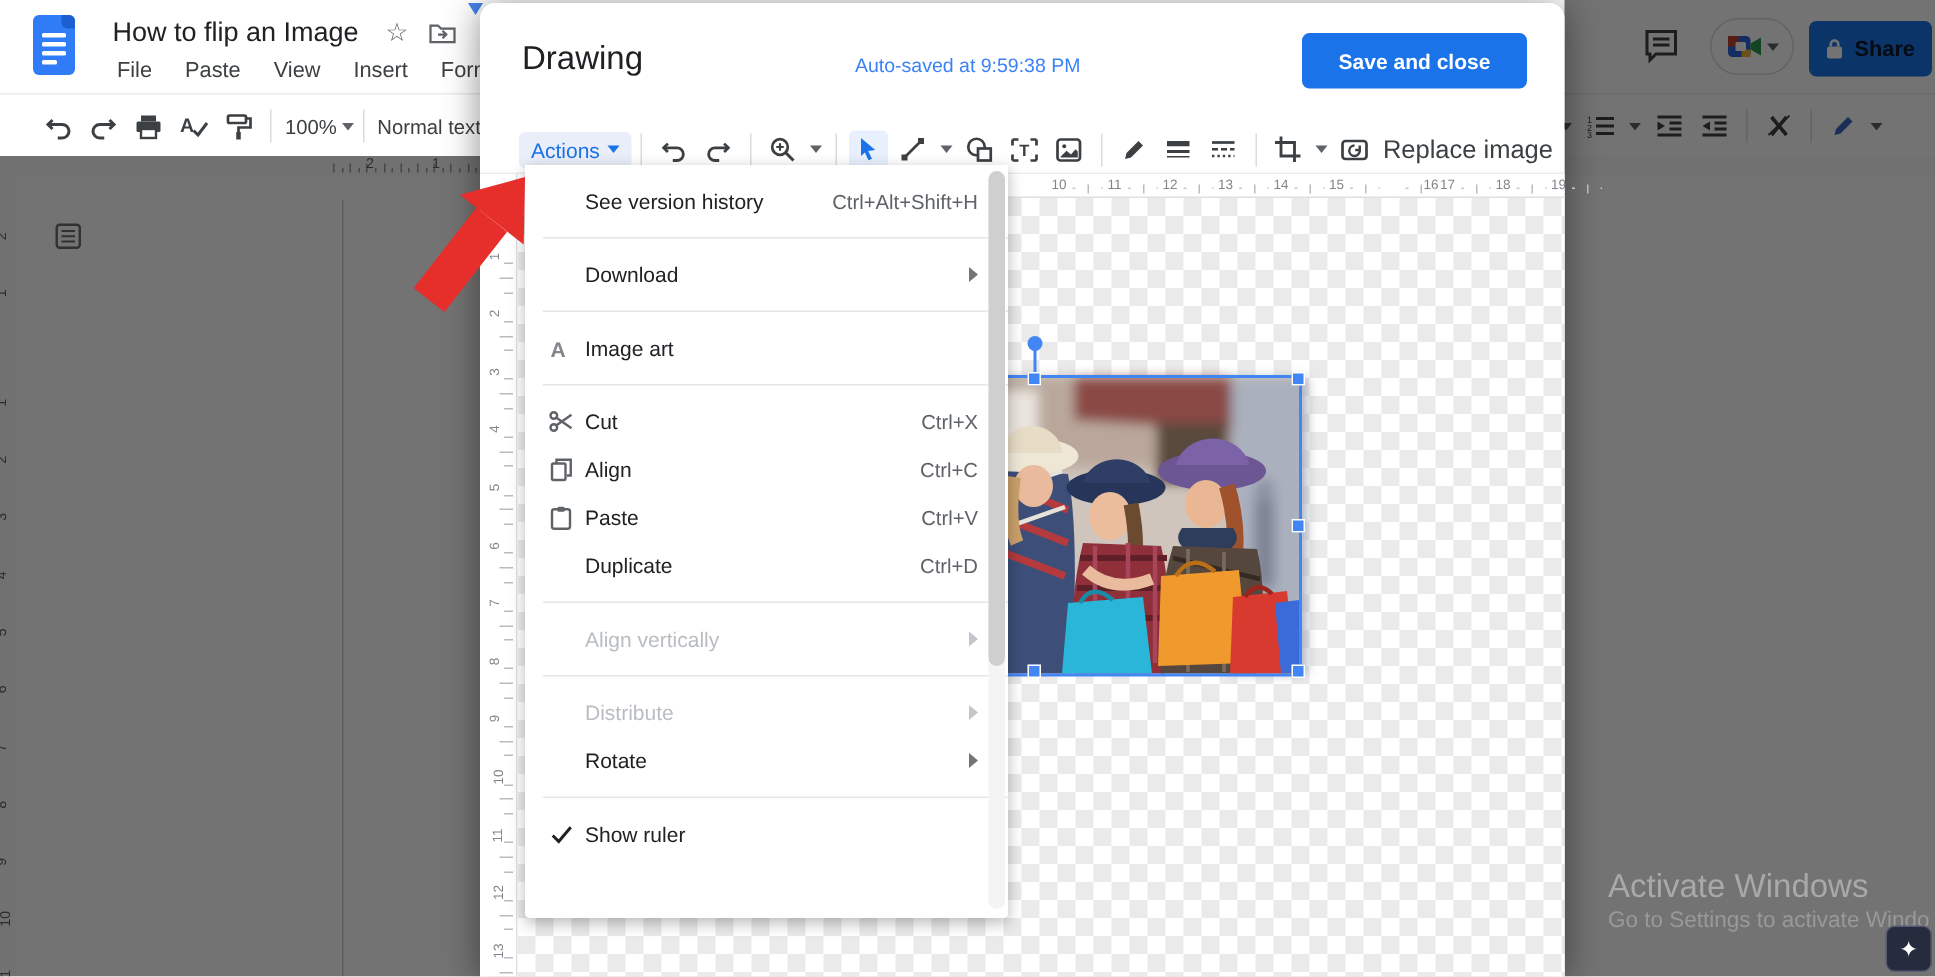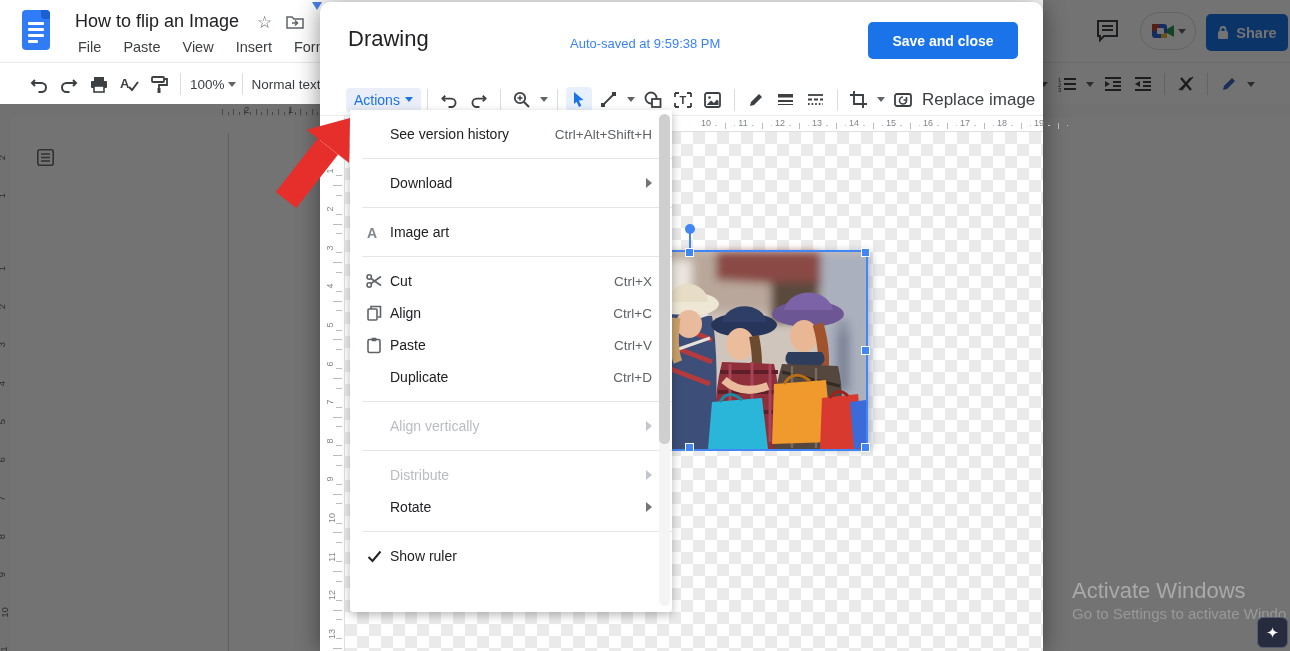--- a/index.html
+++ b/index.html
@@ -33,21 +33,21 @@
   #indent-marker { position:absolute; left:312px; top:2px; width:0; height:0; border-left:5px solid transparent; border-right:5px solid transparent; border-top:8px solid #4683ea; }
   #docs-vruler { left:0; top:117px; width:11px; height:534px; background:#fafbfc; }
   #docs-vruler .num { position:absolute; left:-1px; font-size:9.5px; color:#5f6368; transform:rotate(-90deg); }
   #doc-page { left:35px; top:145px; width:287px; height:506px; background:#fff; }
   #page-vline { left:228px; top:133px; width:1px; height:518px; background:rgba(0,0,0,0.18); }
   #page-icon { left:37px; top:149px; }
 
   
   #comment-icon { left:1095px; top:18px; }
   #meet-pill { left:1140px; top:12px; width:56px; height:38px; background:#fff; border:1px solid #dadce0; border-radius:19px; display:flex; align-items:center; justify-content:center; gap:3px; }
-  #share-btn { left:1206px; top:14px; width:82px; height:37px; background:#1a73e8; border-radius:5px; color:#ffffff; display:flex; align-items:center; justify-content:center; gap:7px; font-size:14.5px; font-weight:bold; }
+  #share-btn { left:1206px; top:14px; width:82px; height:37px; background:#1a73e8; border-radius:5px; color:#0f172a; display:flex; align-items:center; justify-content:center; gap:7px; font-size:14.5px; font-weight:bold; }
 
   
   #dim-left { left:0; top:104px; width:320px; height:547px; background:rgba(0,0,0,0.55); z-index:5; }
   #dim-right { left:1043px; top:0; width:247px; height:651px; background:rgba(0,0,0,0.55); z-index:5; }
 
   
   #dialog { left:320px; top:2px; width:723px; height:649px; background:#fff; border-radius:10px 10px 0 0; box-shadow:0 2px 24px rgba(0,0,0,0.45); z-index:10; }
   #dlg-title { left:28px; top:24px; font-size:22px; color:#202124; }
   #dlg-autosave { left:250px; top:34px; font-size:13px; color:#3b82f6; }
   #save-close-btn { left:548px; top:20px; width:150px; height:37px; background:#1a73e8; border-radius:5px; color:#fff; font-size:14px; font-weight:bold; display:flex; align-items:center; justify-content:center; }
@@ -466,21 +466,21 @@
         <span class="tick" style="left: 490.5px; height: 6px;"></span>
         <span class="dot" style="left: 499.75px; height: 1.5px;"></span>
         <span class="num" style="left: 509px;">14</span>
         <span class="dot" style="left: 518.25px; height: 1.5px;"></span>
         <span class="tick" style="left: 527.5px; height: 6px;"></span>
         <span class="dot" style="left: 536.75px; height: 1.5px;"></span>
         <span class="num" style="left: 546px;">15</span>
         <span class="dot" style="left: 555.25px; height: 1.5px;"></span>
         <span class="tick" style="left: 564.5px; height: 6px;"></span>
         <span class="dot" style="left: 573.75px; height: 1.5px;"></span>
-        <span class="num" style="left: 583px; text-align: center;">16</span>
+        <span class="num" style="left: 609px; text-align: center;">16</span>
         <span class="dot" style="left: 592.25px; height: 1.5px;"></span>
         <span class="tick" style="left: 601.5px; height: 6px;"></span>
         <span class="dot" style="left: 610.75px; height: 1.5px;"></span>
         <span class="num" style="left: 620px;">17</span>
         <span class="dot" style="left: 629.25px; height: 1.5px;"></span>
         <span class="tick" style="left: 638.5px; height: 6px;"></span>
         <span class="dot" style="left: 647.75px; height: 1.5px;"></span>
         <span class="num" style="left: 657px;">18</span>
         <span class="dot" style="left: 666.25px; height: 1.5px;"></span>
         <span class="tick" style="left: 675.5px; height: 6px;"></span>

